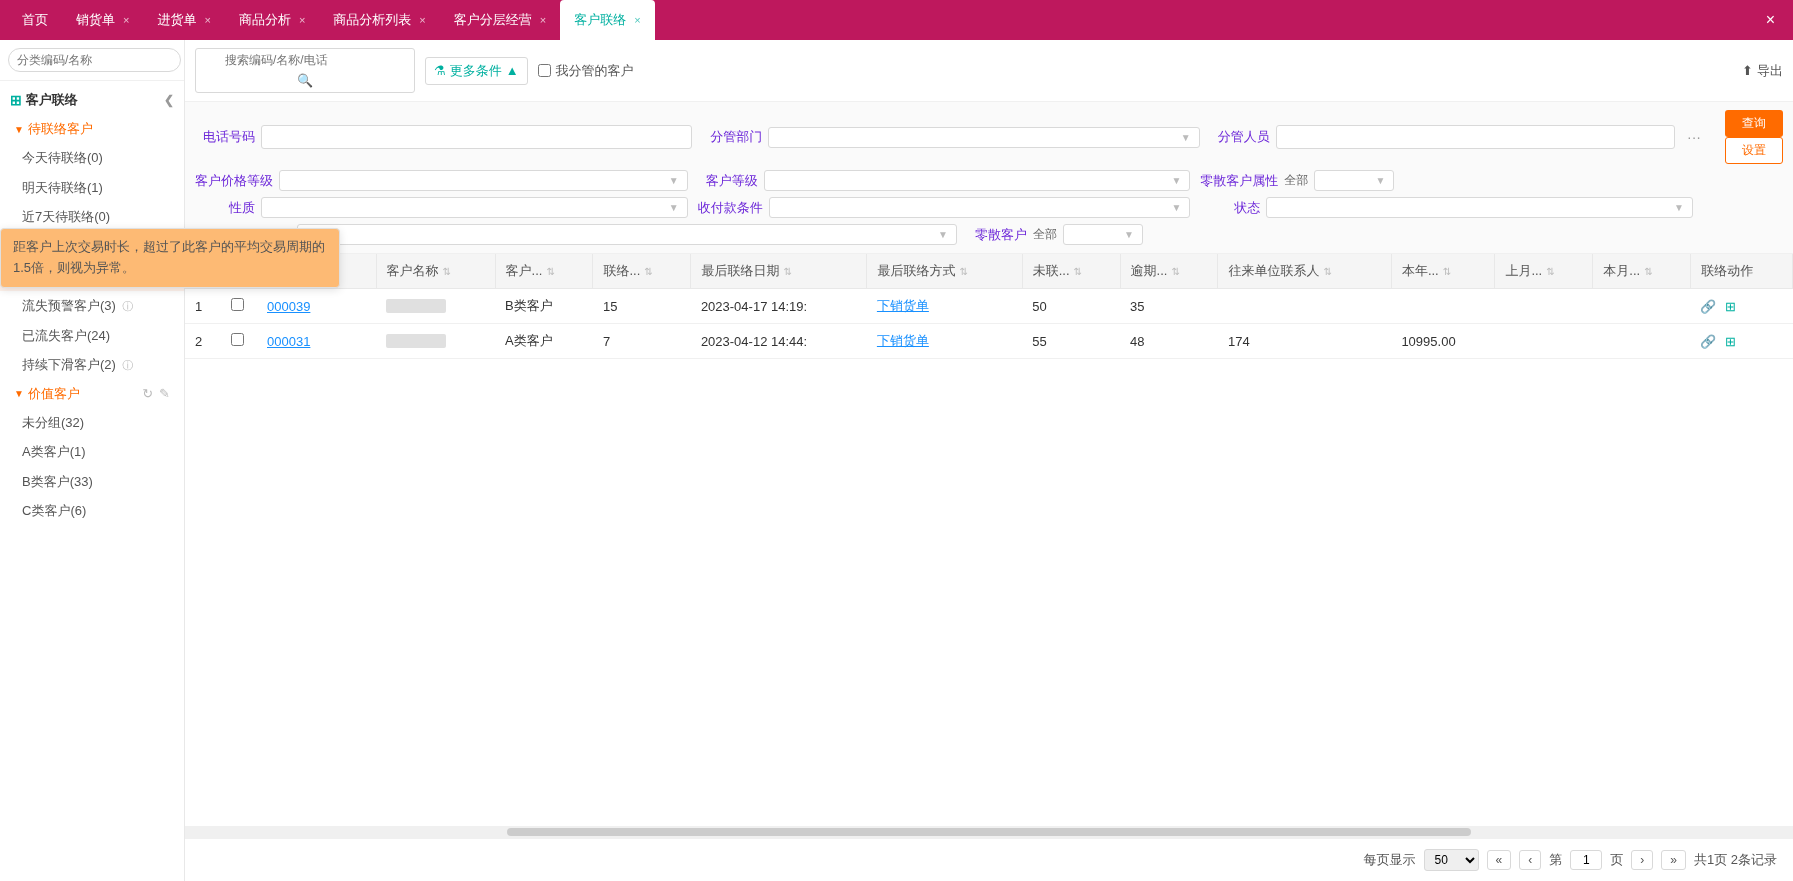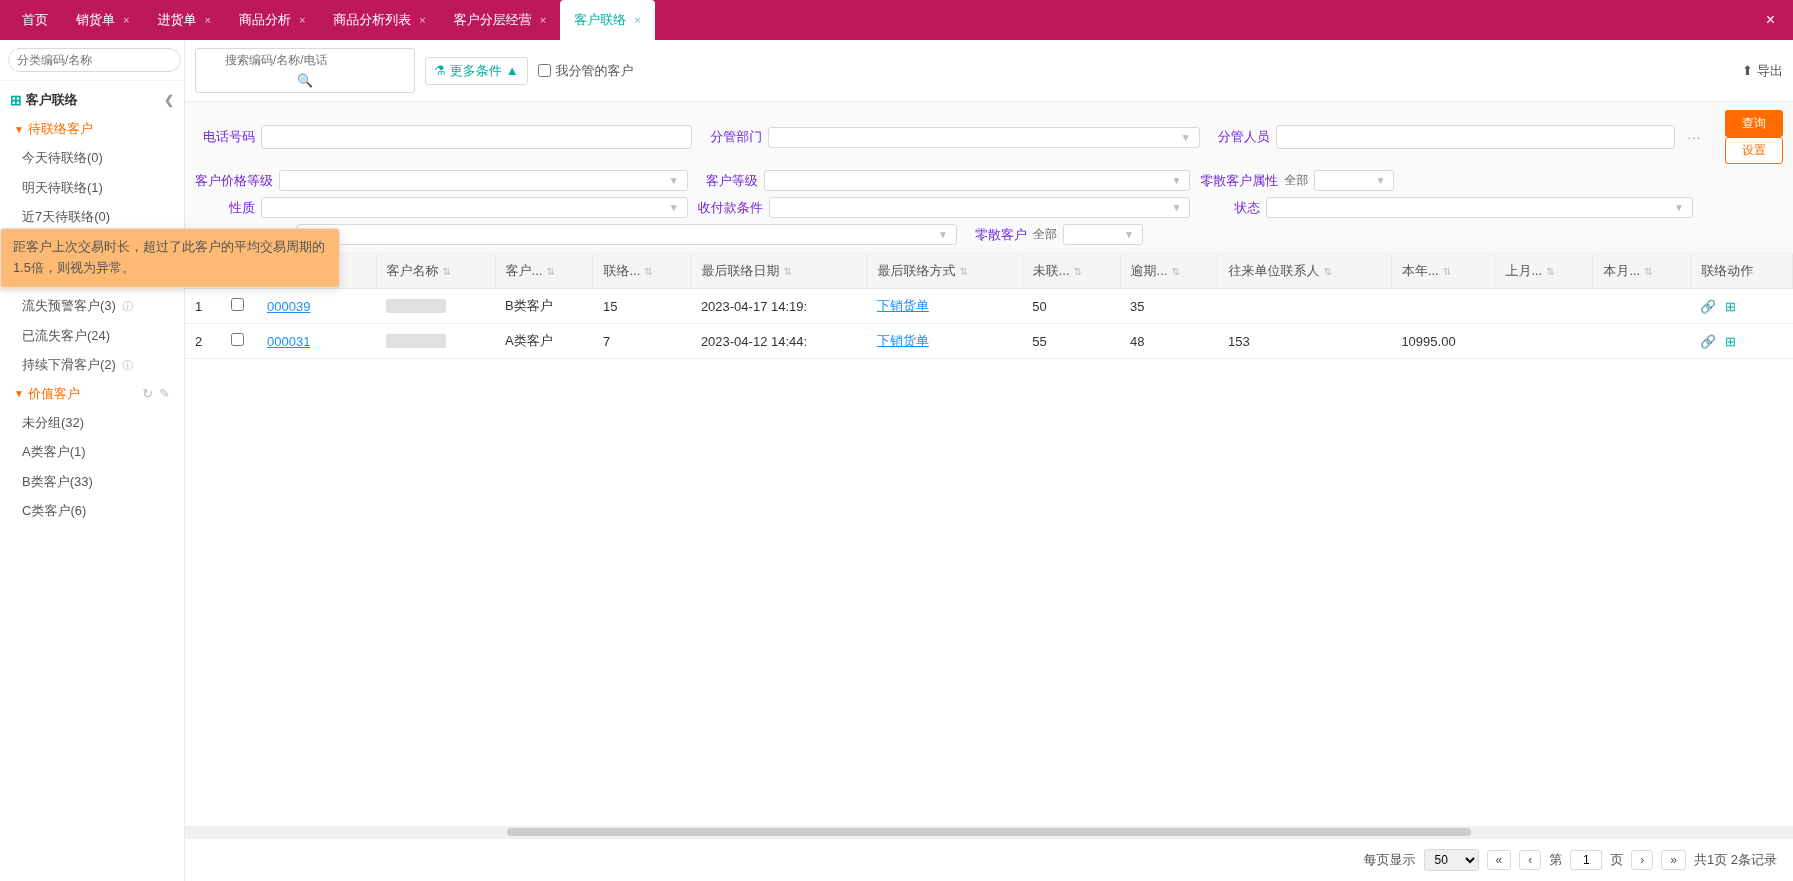--- a/index.html
+++ b/index.html
@@ -746,21 +746,21 @@
             <td><span>2</span></td>
             <td><input type="checkbox" style=""></td>
             <td><span class="link-text">000031</span></td>
             <td><span class="customer-name-blur"></span></td>
             <td><span>A类客户</span></td>
             <td><span>7</span></td>
             <td><span>2023-04-12 14:44:</span></td>
             <td><span class="link-text">下销货单</span></td>
             <td><span>55</span></td>
             <td><span>48</span></td>
-            <td><span>153</span></td>
+            <td><span>174</span></td>
             <td><span>10995.00</span></td>
             <td><span></span></td>
             <td><span></span></td>
             <td>
               <div class="action-icons">
                 <span>🔗</span>
                 <span>⊞</span>
               </div>
             </td>
           </tr>

